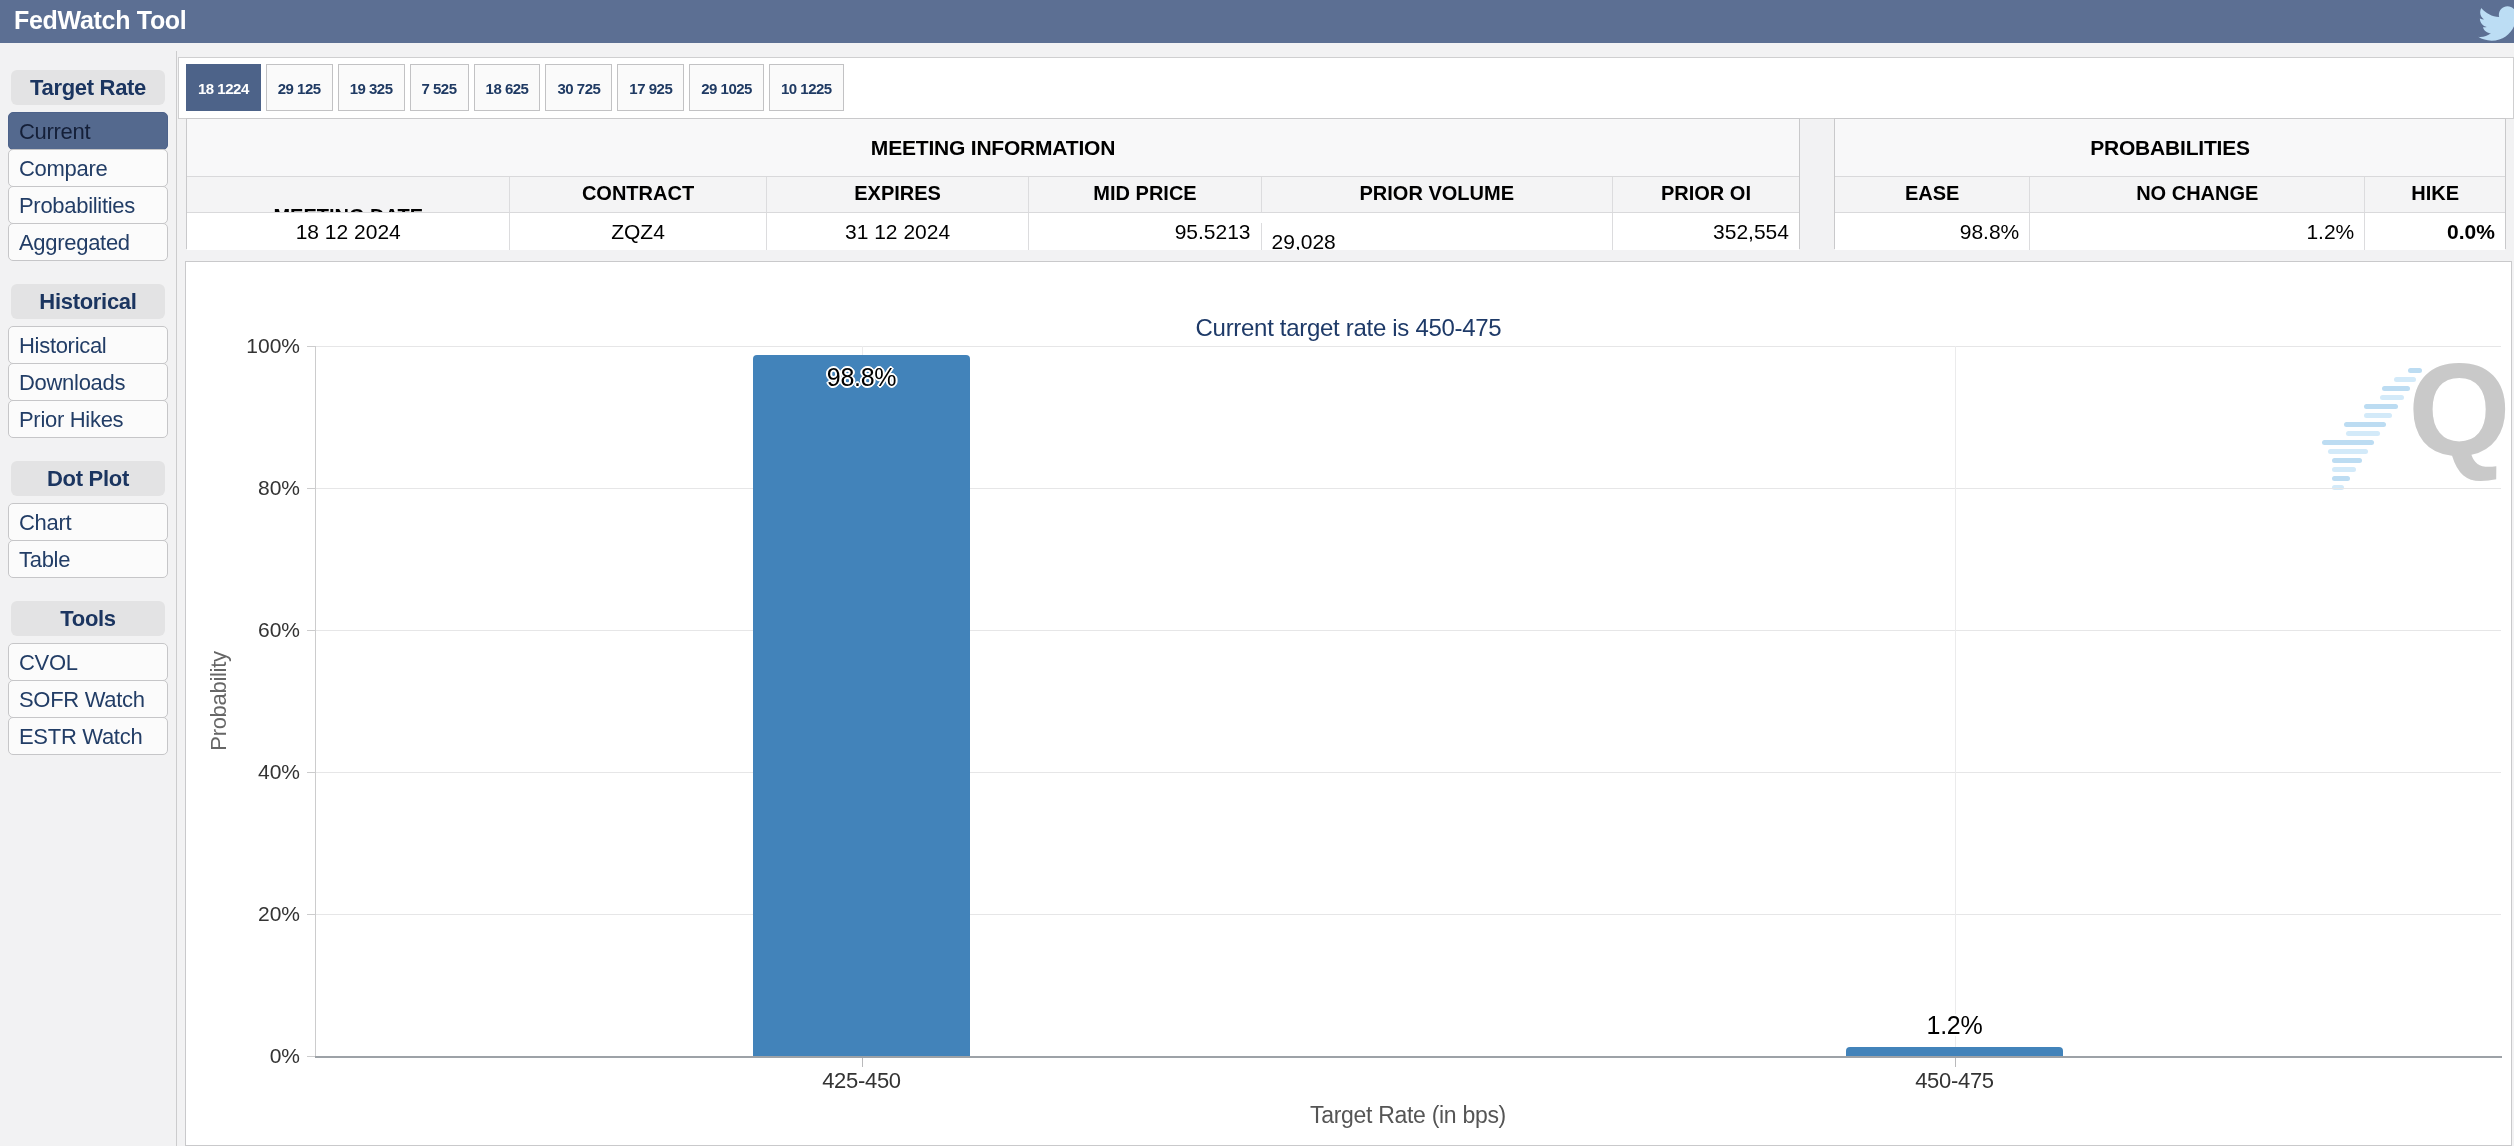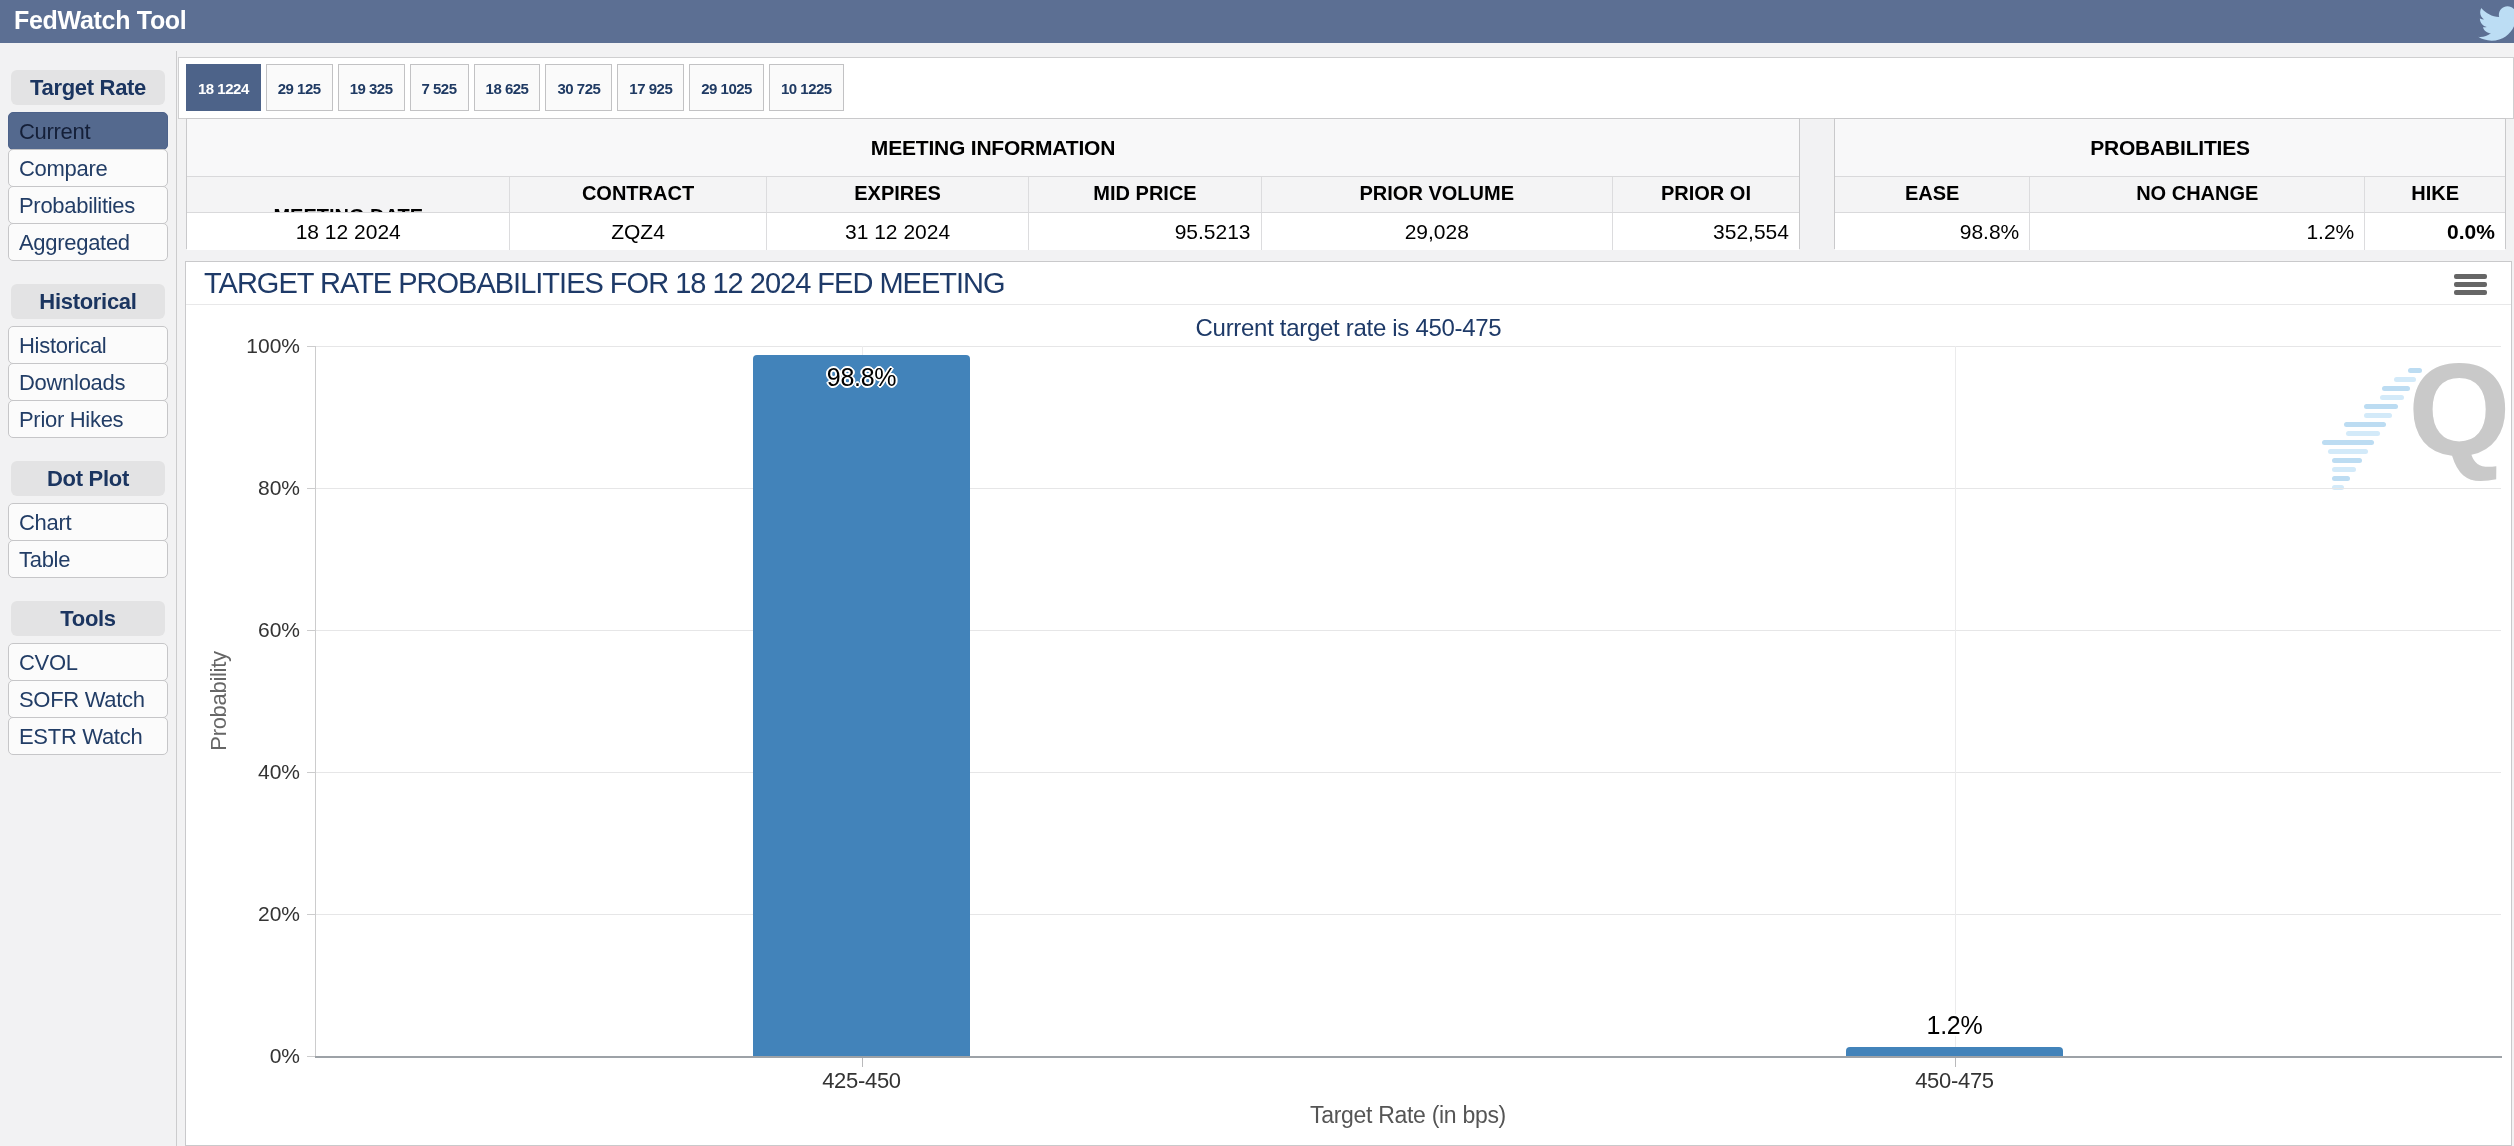--- a/index.html
+++ b/index.html
@@ -110,48 +110,40 @@
         <div class="cell" style="width: 16.3%;">EXPIRES</div>
         <div class="cell" style="width: 14.4%;">MID PRICE</div>
         <div class="cell" style="width: 21.8%;">PRIOR VOLUME</div>
         <div class="cell" style="width: 11.6%;">PRIOR OI</div>
       </div>
     <div class="trow vals" id="mi-vals">
         <div class="cell" style="width: 20%; text-align: center;">18 12 2024</div>
         <div class="cell" style="width: 15.9%; text-align: center;">ZQZ4</div>
         <div class="cell" style="width: 16.3%; text-align: center;">31 12 2024</div>
         <div class="cell" style="width: 14.4%; text-align: right;">95.5213</div>
-        <div class="cell" style="width: 21.8%; text-align: center;">29,028</div>
+        <div class="cell" style="width: 21.8%; text-align: left; margin-top: 10px;">29,028</div>
         <div class="cell" style="width: 11.6%; text-align: right;">352,554</div>
       </div>
   </section>
 
   <section class="panel panel-pb">
     <div class="panel-caption">PROBABILITIES</div>
     <div class="trow head" id="pb-head">
         <div class="cell" style="width: 29%;">EASE</div>
         <div class="cell" style="width: 50%;">NO CHANGE</div>
         <div class="cell" style="width: 21%;">HIKE</div>
       </div>
     <div class="trow vals" id="pb-vals">
         <div class="cell" style="width: 29%; text-align: right;">98.8%</div>
         <div class="cell" style="width: 50%; text-align: right;">1.2%</div>
         <div class="cell" style="width: 21%; text-align: right; font-weight: bold;">0.0%</div>
       </div>
   </section>
 
   <section class="chart-panel">
-    <div class="chart-head">
-      <div class="chart-title">TARGET RATE PROBABILITIES FOR 18 12 2024 FED MEETING</div>
-      <div class="hamburger" title="Chart context menu">
-        <span></span>
-          <span></span>
-          <span></span>
-      </div>
-    </div>
     <div class="chart-body" id="chart-body">
       <div class="watermark" id="watermark">
         <div class="wm-q">Q</div>
       <div class="wm-dash" style="left: 182px; top: 4px; width: 14px; background: rgb(188, 220, 242);"></div>
           <div class="wm-dash" style="left: 168px; top: 13px; width: 22px; background: rgb(211, 234, 249);"></div>
           <div class="wm-dash" style="left: 156px; top: 22px; width: 28px; background: rgb(188, 220, 242);"></div>
           <div class="wm-dash" style="left: 154px; top: 31px; width: 24px; background: rgb(211, 234, 249);"></div>
           <div class="wm-dash" style="left: 138px; top: 40px; width: 34px; background: rgb(188, 220, 242);"></div>
           <div class="wm-dash" style="left: 138px; top: 49px; width: 28px; background: rgb(211, 234, 249);"></div>
           <div class="wm-dash" style="left: 118px; top: 58px; width: 42px; background: rgb(188, 220, 242);"></div>

